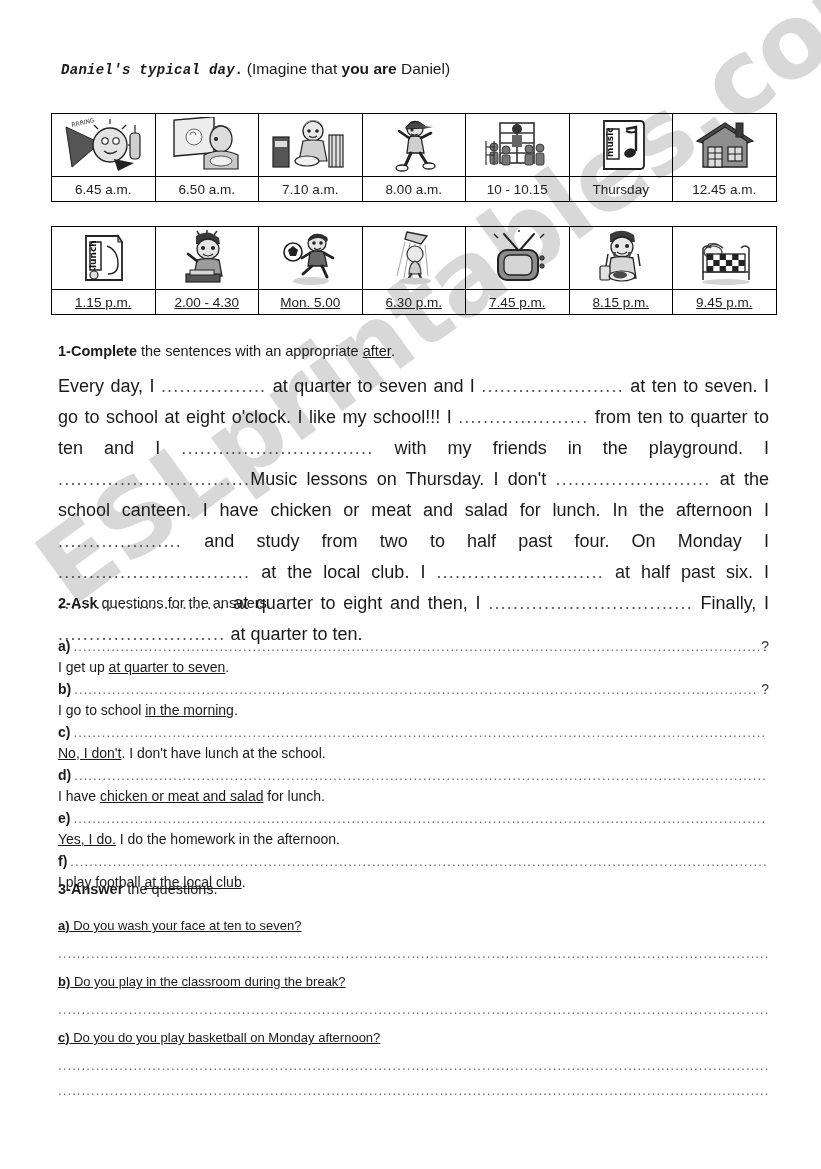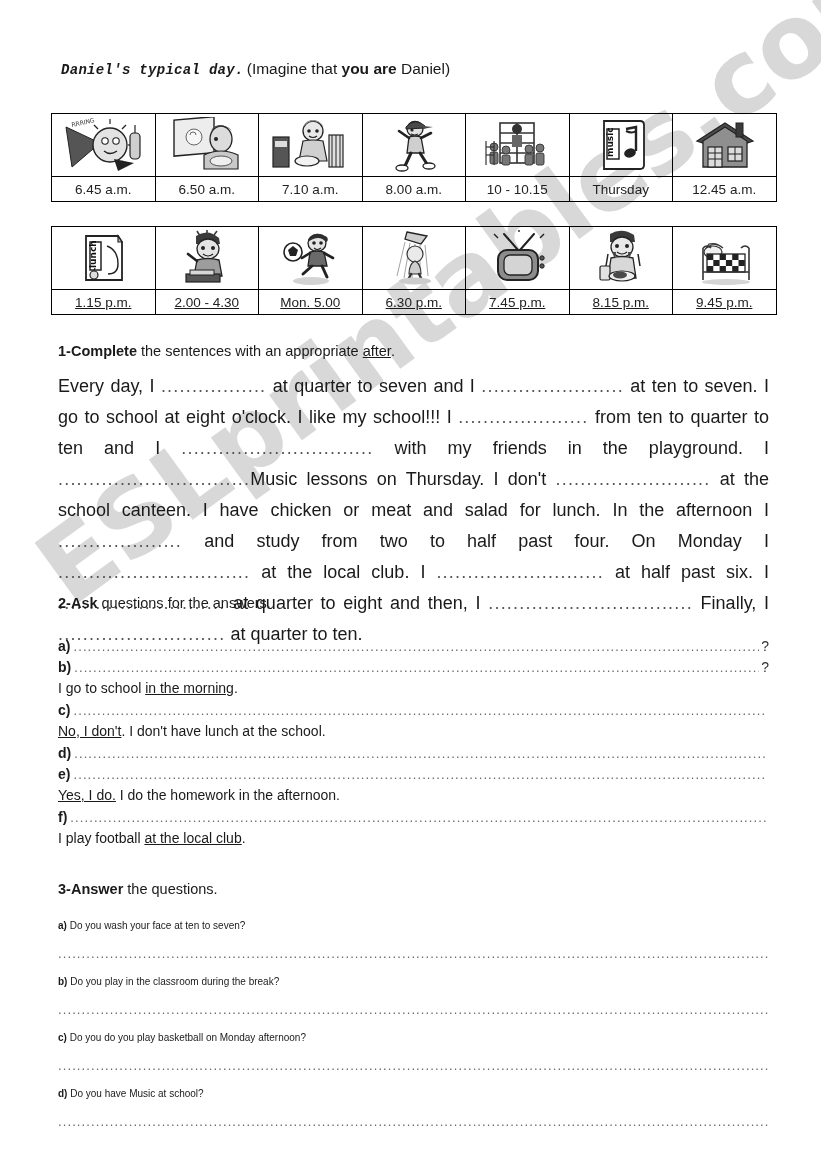--- a/index.html
+++ b/index.html
@@ -158,24 +158,25 @@
   
   #ex3-body {
     position: absolute;
     left: 58px;
     top: 915px;
     width: 711px;
     font-size: 14.5px;
   }
   .a3-item { margin-bottom: 0; }
   .a3-q {
-    font-size: 10px;
+    font-size: 13px;
     line-height: 22px;
     padding-bottom: 9px;
     white-space: nowrap;
+    text-decoration: underline;
   }
   .a3-q b { font-weight: bold; }
   .a3-rule {
     color: #666;
     letter-spacing: 1.1px;
     font-size: 13px;
     overflow: hidden;
     white-space: nowrap;
     height: 16px;
     margin-bottom: 9px;
@@ -511,20 +512,21 @@
     <div class="ex-head" id="ex2-head">
       <b>2-</b><b>Ask</b><span> questions for the answers.</span>
     </div>
     <div id="ex2-body">
         <div class="qa-block">
           <div class="q-line">
             <span class="q-letter">a)</span>
             <span class="q-fill">...................................................................................................................................................................................</span>
             <span class="q-mark">?</span>
           </div>
+          <div class="a-line"><span>I get up </span><u>at quarter to seven</u><span>.</span></div>
         </div>
         <div class="qa-block">
           <div class="q-line">
             <span class="q-letter">b)</span>
             <span class="q-fill">...................................................................................................................................................................................</span>
             <span class="q-mark">?</span>
           </div>
           <div class="a-line"><span>I go to school </span><u>in the morning</u><span>.</span></div>
         </div>
         <div class="qa-block">
@@ -534,20 +536,21 @@
             <span class="q-mark"></span>
           </div>
           <div class="a-line"><span></span><u>No, I don't</u><span>. I don't have lunch at the school.</span></div>
         </div>
         <div class="qa-block">
           <div class="q-line">
             <span class="q-letter">d)</span>
             <span class="q-fill">...................................................................................................................................................................................</span>
             <span class="q-mark"></span>
           </div>
+          <div class="a-line"><span>I have </span><u>chicken or meat and salad</u><span> for lunch.</span></div>
         </div>
         <div class="qa-block">
           <div class="q-line">
             <span class="q-letter">e)</span>
             <span class="q-fill">...................................................................................................................................................................................</span>
             <span class="q-mark"></span>
           </div>
           <div class="a-line"><span></span><u>Yes, I do.</u><span> I do the homework in the afternoon.</span></div>
         </div>
         <div class="qa-block">
@@ -570,19 +573,18 @@
         </div>
         <div class="a3-item">
           <div class="a3-q"><b>b)</b><span> Do you play in the classroom during the break?</span></div>
           <div class="a3-rule">.......................................................................................................................................................................................................</div>
         </div>
         <div class="a3-item">
           <div class="a3-q"><b>c)</b><span> Do you do you play basketball on Monday afternoon?</span></div>
           <div class="a3-rule">.......................................................................................................................................................................................................</div>
         </div>
         <div class="a3-item">
-          <div class="a3-q"><b>d)</b><span> Do you have Music at school?</span></div>
           <div class="a3-rule">.......................................................................................................................................................................................................</div>
         </div>
       </div>
 
   </div>
 </div>
 
 </body></html>

